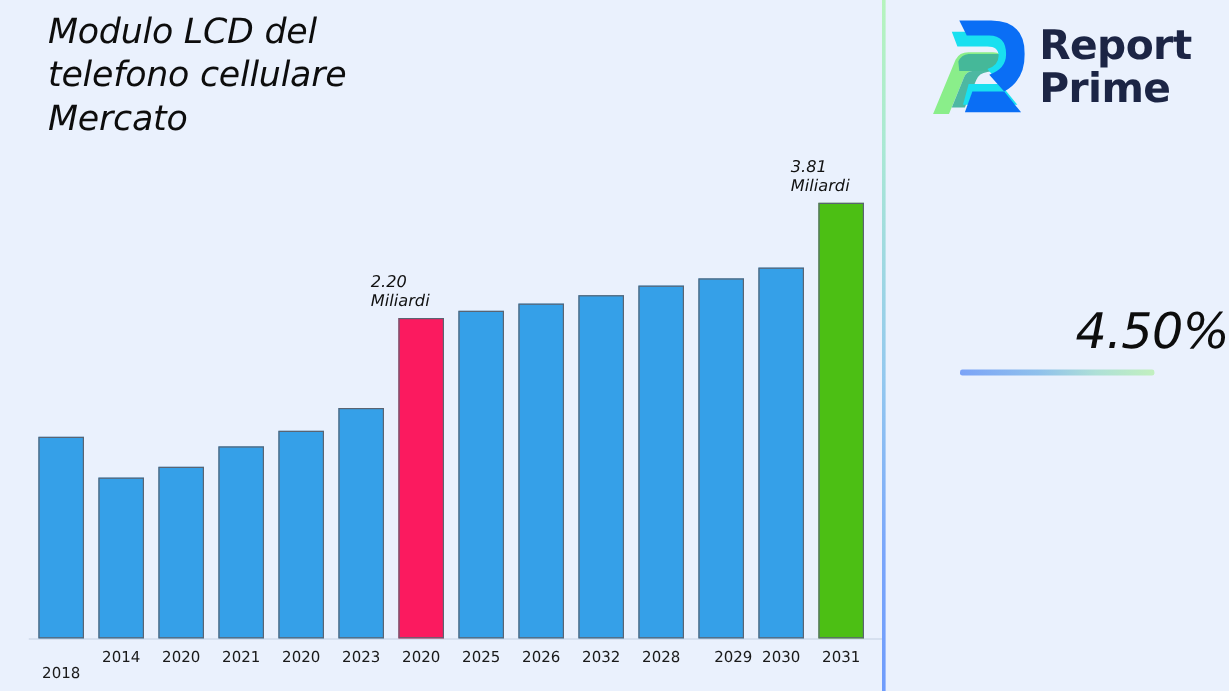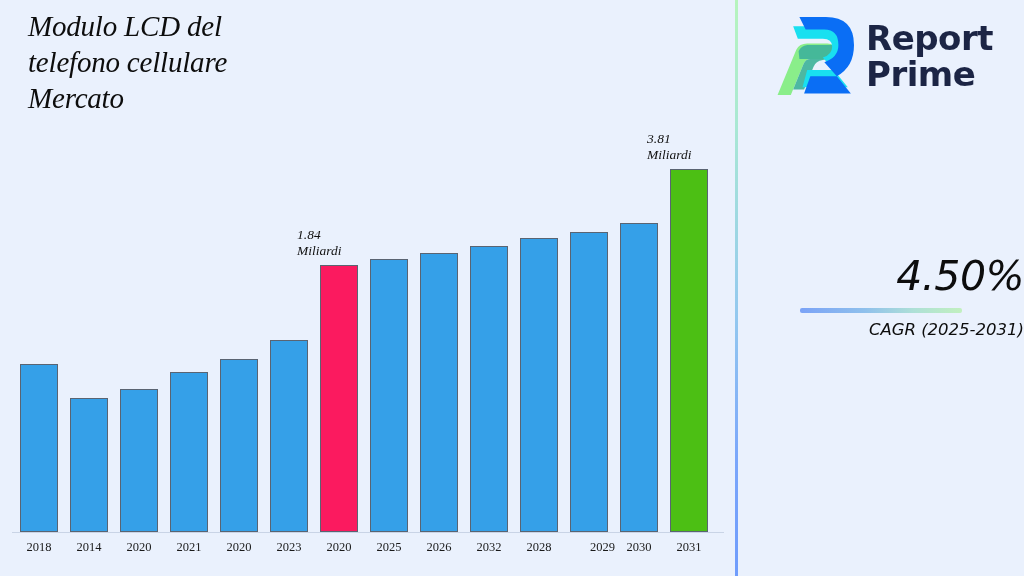--- a/index.html
+++ b/index.html
@@ -15,22 +15,22 @@
     position: relative;
   }
   #page-root {
     position: absolute;
     inset: 0;
   }
 
   
   #chart-panel {
     position: absolute;
-    left: 0; top: 0;
-    width: 735px; height: 576px; font-family: Liberation Serif, serif;
+    left: 12px; top: 0;
+    width: 735px; height: 576px;
   }
   #chart-title {
     position: absolute;
     left: 28px; top: 8px;
     width: 350px;
     font-size: 29px;
     line-height: 36px;
     font-style: italic;
     font-weight: 400;
     color: #0d0d0d;
@@ -200,37 +200,37 @@
             <div class="bar blue" style="height: 300px; width: 38px; background: rgb(53, 160, 232); border-color: rgb(90, 100, 114);"></div>
           </div>
           <div class="bar-group" style="left: 620px; bottom: 44px;">
             <div class="bar blue" style="height: 308.571px; width: 38px; background: rgb(53, 160, 232); border-color: rgb(90, 100, 114);"></div>
           </div>
           <div class="bar-group" style="left: 670px; bottom: 44px;">
             <div class="bar green" style="height: 362.857px; width: 38px; background: rgb(76, 191, 20); border-color: rgb(90, 100, 114);"></div>
           </div>
         </div>
       <div id="ticks-layer">
-          <div class="tick-label" style="left: 13px;">2018</div>
+          <div class="tick-label" style="left: 13px; margin-top: 13px;">2018</div>
           <div class="tick-label" style="left: 63px;">2014</div>
           <div class="tick-label" style="left: 113px;">2020</div>
           <div class="tick-label" style="left: 163px;">2021</div>
           <div class="tick-label" style="left: 213px;">2020</div>
           <div class="tick-label" style="left: 263px;">2023</div>
           <div class="tick-label" style="left: 313px;">2020</div>
           <div class="tick-label" style="left: 363px;">2025</div>
           <div class="tick-label" style="left: 413px;">2026</div>
           <div class="tick-label" style="left: 463px;">2032</div>
           <div class="tick-label" style="left: 513px;">2028</div>
           <div class="tick-label" style="left: 563px; text-align: right;">2029</div>
           <div class="tick-label" style="left: 613px;">2030</div>
           <div class="tick-label" style="left: 663px;">2031</div>
         </div>
       <div id="annotations-layer">
-          <div class="bar-value-label" style="left: 339px; top: 227.333px;">1.84
+          <div class="bar-value-label" style="left: 339px; top: 227.333px;">2.20
 Miliardi</div>
           <div class="bar-value-label" style="left: 689px; top: 131.143px;">3.81
 Miliardi</div>
         </div>
     </div>
   </div>
 
   <div id="panel-divider"></div>
 
   <div id="right-panel">
@@ -250,17 +250,16 @@
           <path d="M44 78 L78 78 L96 100 L36 100 Z" fill="#0a6ef5"></path>
         </svg>
       </span>
       <span id="brand-name">Report
 Prime</span>
     </div>
 
     <div id="cagr-block">
       <div id="cagr-value">4.50%</div>
       <div id="cagr-rule"></div>
-      <div id="cagr-caption">CAGR (2025-2031)</div>
     </div>
 
   </div>
 </div>
 
 </body></html>

